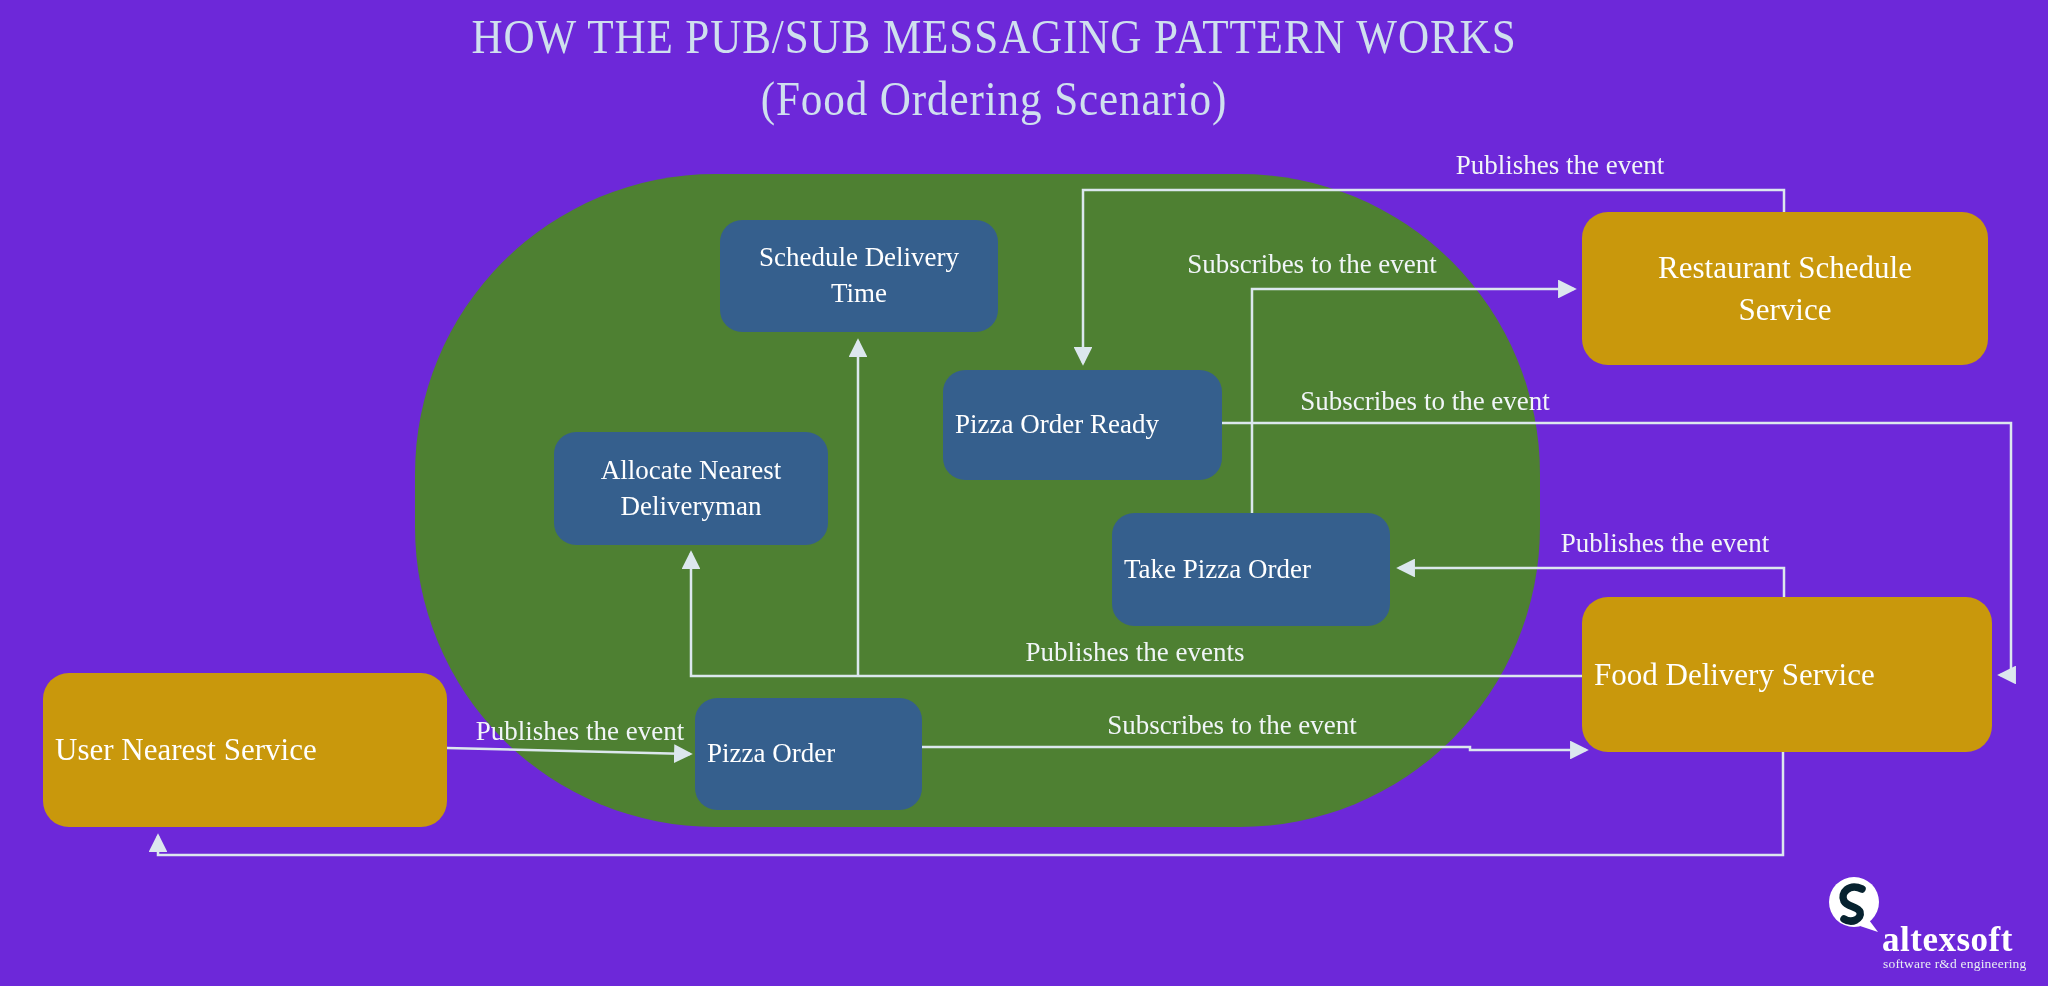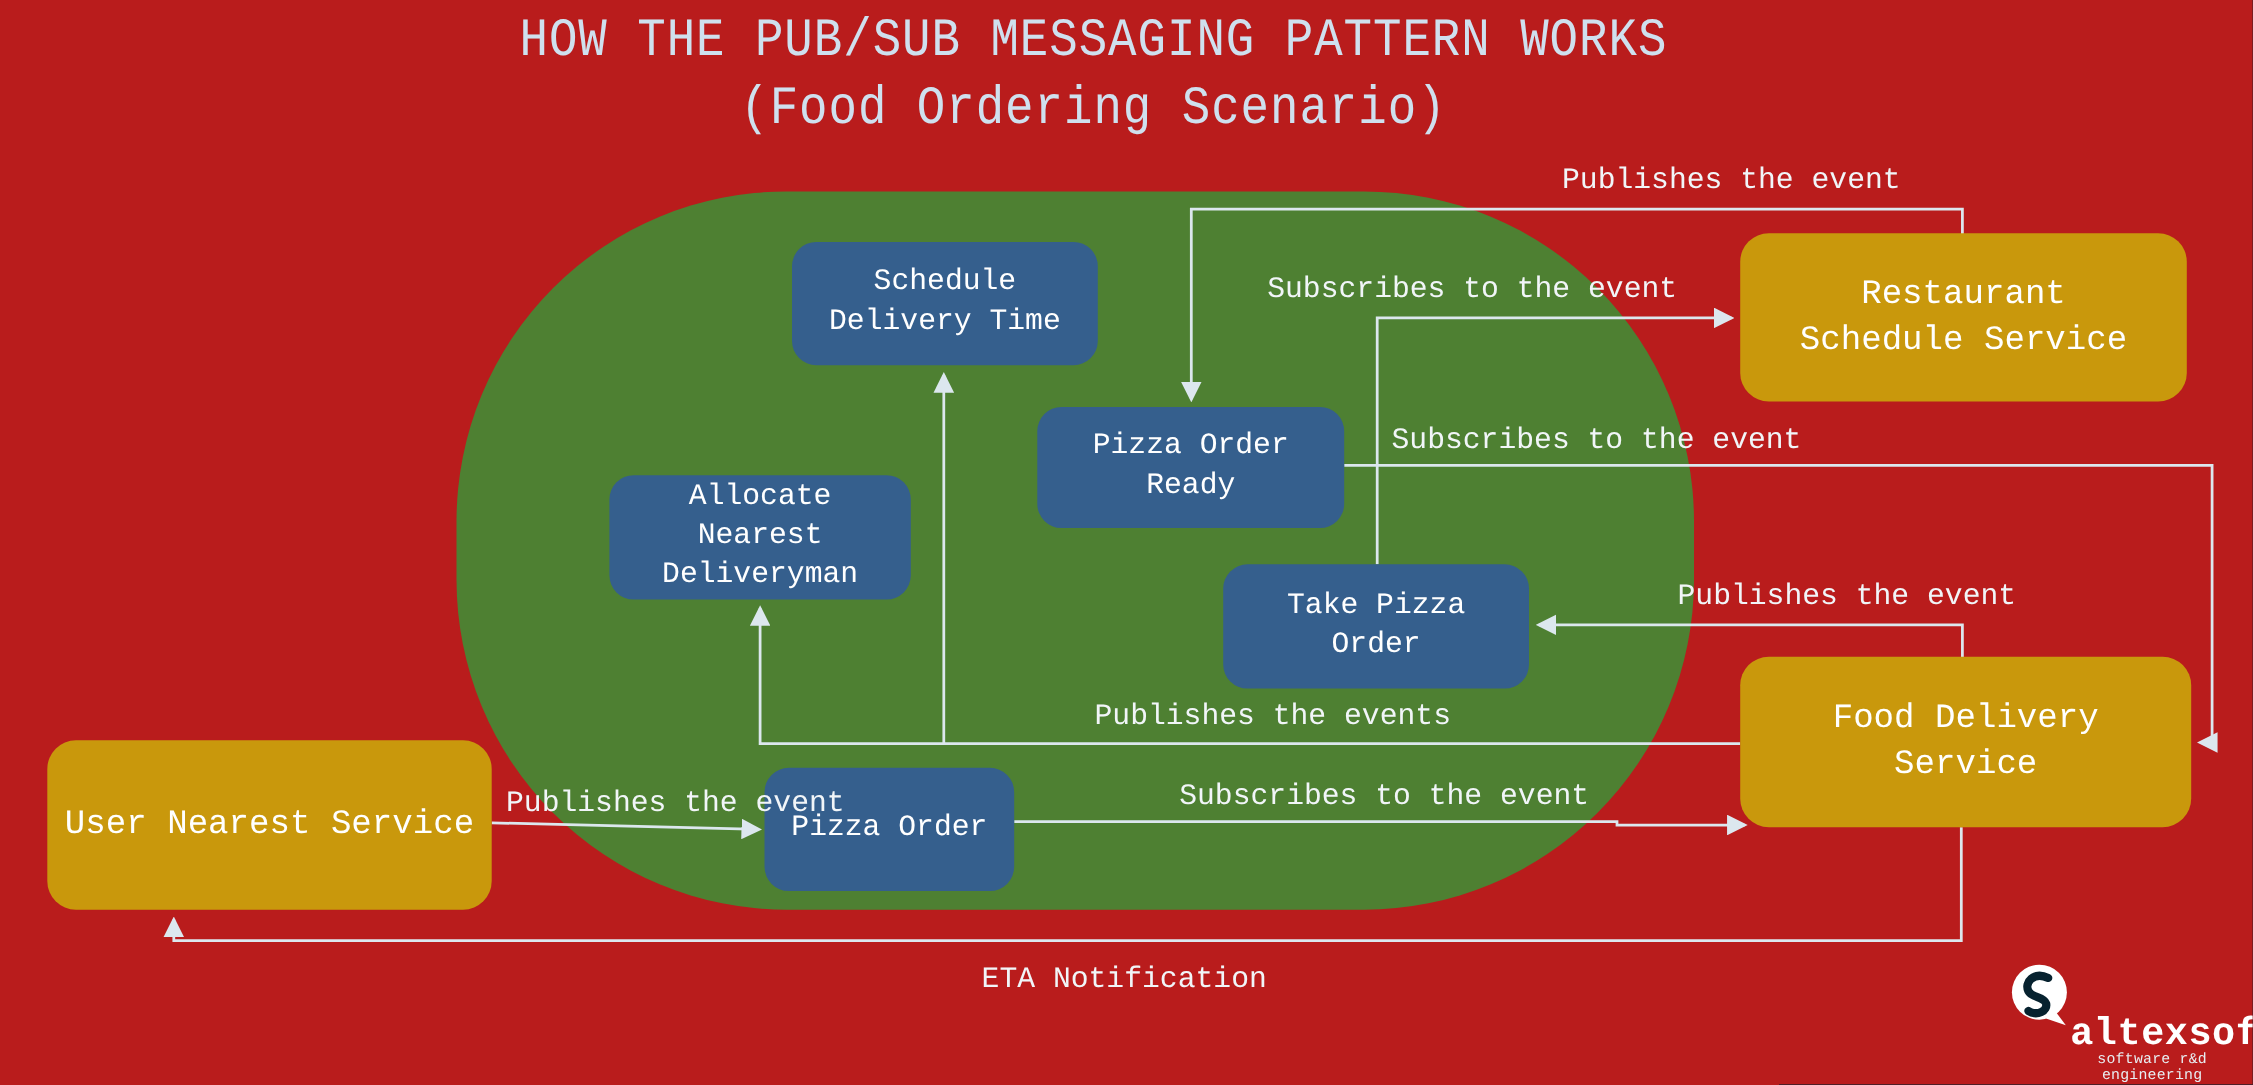--- a/index.html
+++ b/index.html
@@ -1,28 +1,28 @@
 <!DOCTYPE html>
 <html><head>
 <meta charset="utf-8">
 <style>
   html,body{margin:0;padding:0;background:#07222f;}
   .stage{
     position:relative;width:2048px;height:986px;overflow:hidden;
-    background:#b91c1c;font-family:Liberation Mono, monospace;
+    background:#6d28d9;font-family:Liberation Serif, serif;
   }
   
   .title{position:absolute;left:324px;top:6px;width:1340px;text-align:center;color:#cfe0ee;}
   .title .line{display:block;font-size:49px;font-weight:400;letter-spacing:1px;
     transform:scaleX(0.88);transform-origin:50% 50%;line-height:62px;white-space:nowrap;}
   
   .broker{position:absolute;left:415px;top:174px;width:1125px;height:653px;
     background:#4e8032;border-radius:300px;}
   
-  .node{position:absolute;display:flex;align-items:center;justify-content:center;
+  .node{position:absolute;display:flex;align-items:center;
     text-align:center;color:#ffffff;box-sizing:border-box;padding:4px 12px;}
   .topic{background:#355f8d;border-radius:22px;font-size:27px;line-height:1.32;}
   .service{background:#c9980c;border-radius:26px;font-size:31px;line-height:1.35;}
   
   .edge-label{position:absolute;color:#f1f5f8;font-size:27px;line-height:30px;
     text-align:center;white-space:nowrap;}
   
   svg.wires{position:absolute;left:0;top:0;pointer-events:none;}
   
   .logo{position:absolute;left:1820px;top:868px;width:210px;height:108px;}
@@ -89,21 +89,20 @@
     <span>Food Delivery Service</span>
   </div>
 
   <div class="edge-label" style="left:460px;top:716px;width:240px;">Publishes the event</div>
   <div class="edge-label" style="left:1420px;top:150px;width:280px;">Publishes the event</div>
   <div class="edge-label" style="left:1152px;top:249px;width:320px;">Subscribes to the event</div>
   <div class="edge-label" style="left:1265px;top:386px;width:320px;">Subscribes to the event</div>
   <div class="edge-label" style="left:1525px;top:528px;width:280px;">Publishes the event</div>
   <div class="edge-label" style="left:995px;top:637px;width:280px;">Publishes the events</div>
   <div class="edge-label" style="left:1072px;top:710px;width:320px;">Subscribes to the event</div>
-  <div class="edge-label" style="left:882px;top:876px;width:280px;">ETA Notification</div>
 
   <div class="logo">
     <svg class="logo-mark" width="56" height="58" viewBox="0 0 56 58">
       <circle cx="26" cy="26" r="25" fill="#ffffff"></circle>
       <path d="M41 44 L50 56 L32 50 Z" fill="#ffffff"></path>
       <path d="M34,13 C21,7 12,17 16,25 C19,31 30,30 32,36 C34,43 24,48 16,43" stroke="#07222f" stroke-width="7.5" fill="none" stroke-linecap="round"></path>
     </svg>
     <div class="logo-name">altexsoft</div>
     <div class="logo-tagline">software r&amp;d engineering</div>
   </div>

